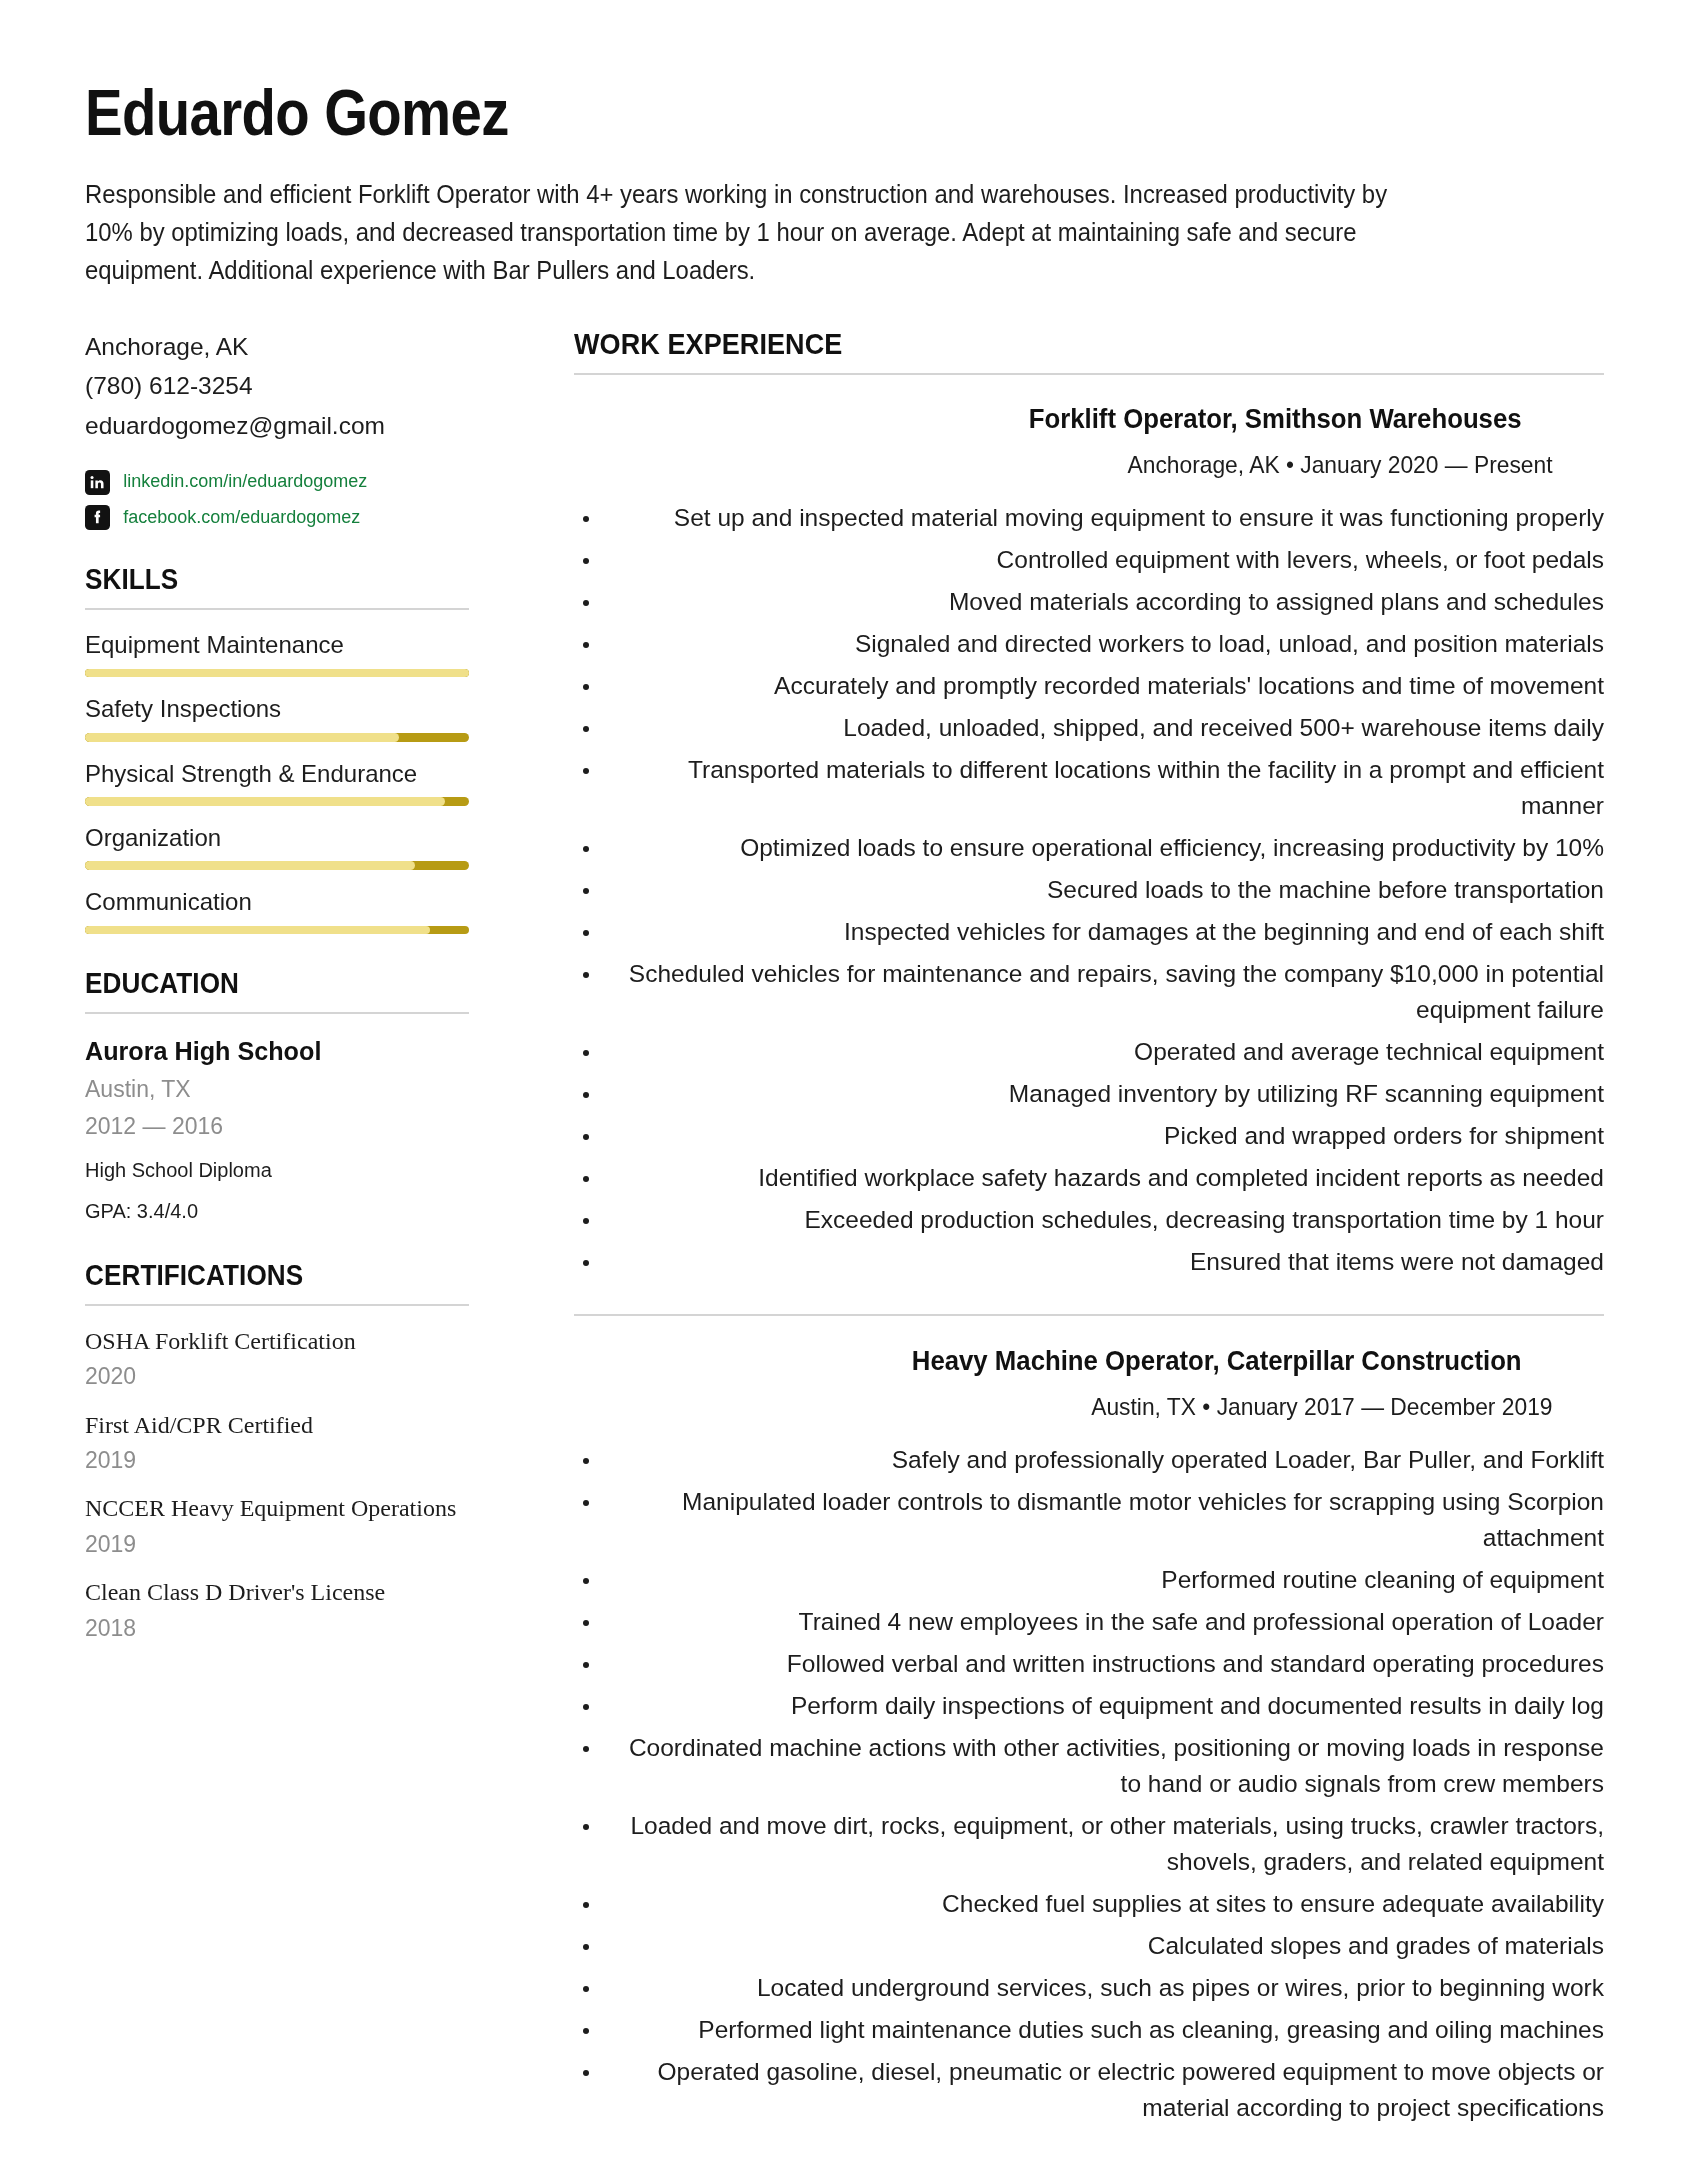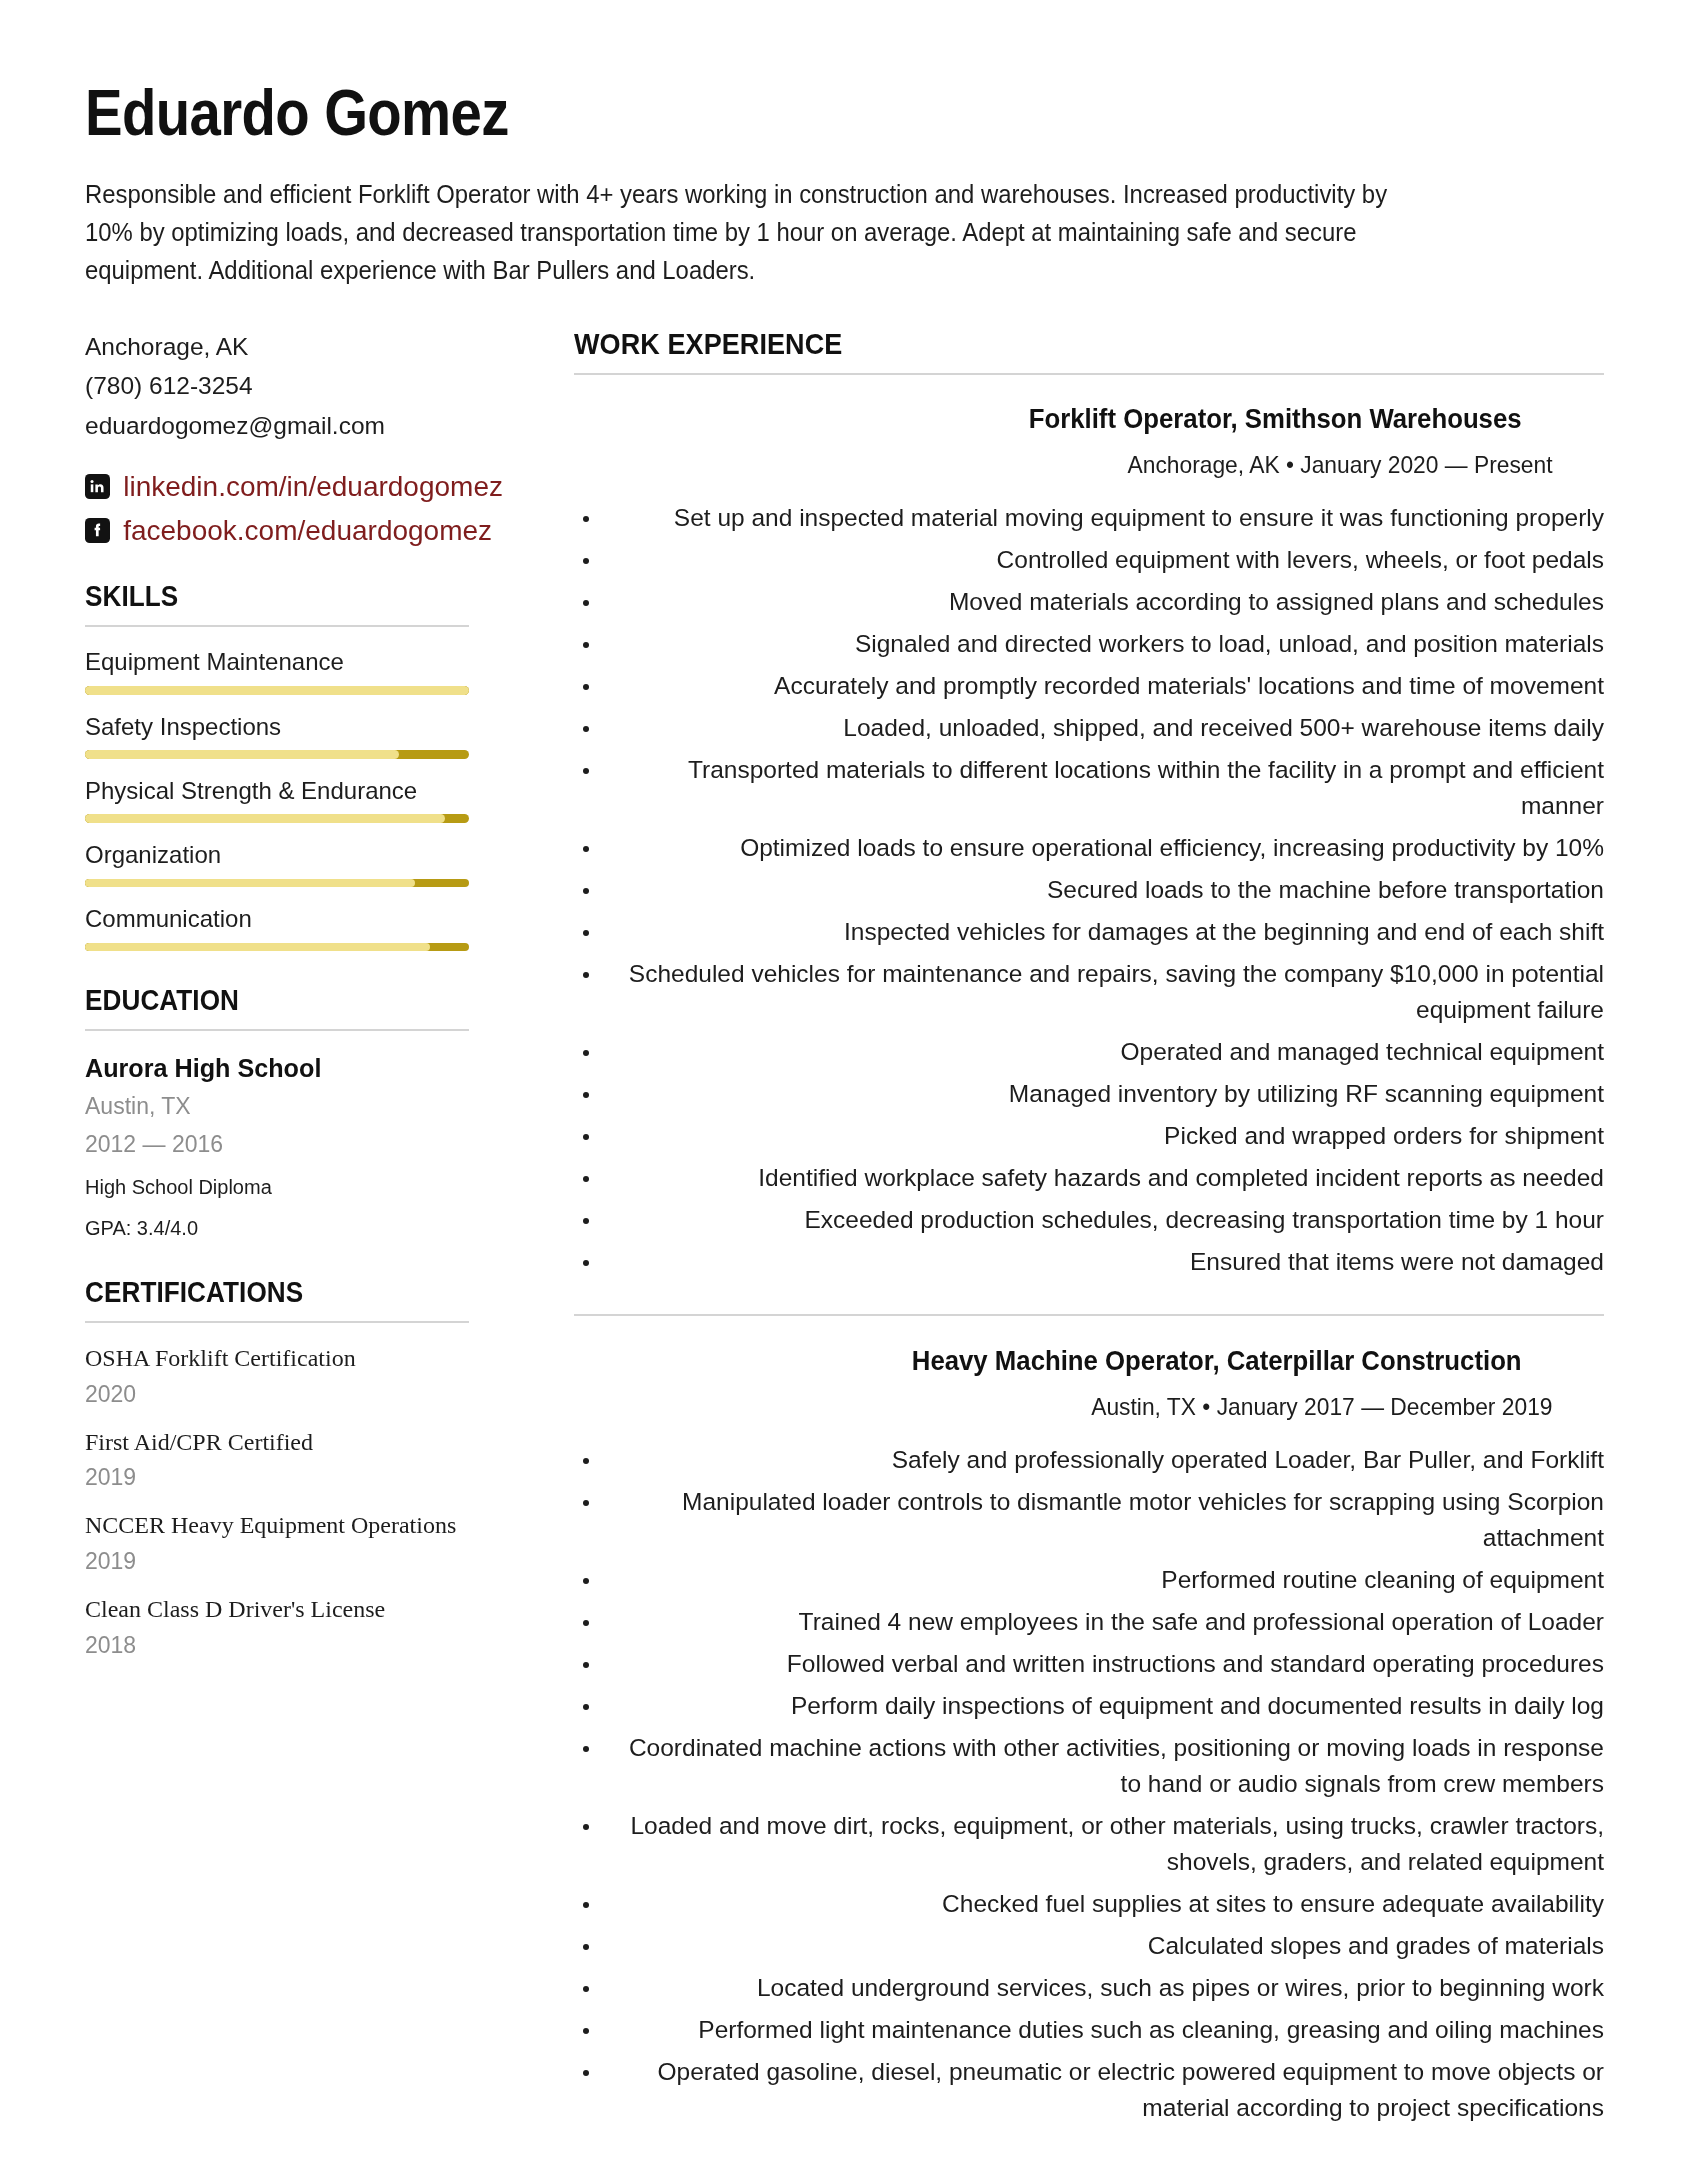--- a/index.html
+++ b/index.html
@@ -89,22 +89,22 @@
     flex: 0 0 25px;
     display: flex;
     align-items: center;
     justify-content: center;
     margin-right: 13.2px;
   }
 
   .social-icon svg { display: block; }
 
   .social-text {
-    font-size: 28px;
-    color: #7f1d1d;
+    font-size: 18px;
+    color: #15803d;
     line-height: 1.2;
   }
 
   
   .section { margin-top: 33px; }
 
   .section-title {
     font-size: 29px;
     font-weight: 700;
     letter-spacing: 0.1px;
@@ -391,21 +391,21 @@
             <li>Controlled equipment with levers, wheels, or foot pedals</li>
             <li>Moved materials according to assigned plans and schedules</li>
             <li>Signaled and directed workers to load, unload, and position materials</li>
             <li>Accurately and promptly recorded materials' locations and time of movement</li>
             <li>Loaded, unloaded, shipped, and received 500+ warehouse items daily</li>
             <li>Transported materials to different locations within the facility in a prompt and efficient manner</li>
             <li>Optimized loads to ensure operational efficiency, increasing productivity by 10%</li>
             <li>Secured loads to the machine before transportation</li>
             <li>Inspected vehicles for damages at the beginning and end of each shift</li>
             <li>Scheduled vehicles for maintenance and repairs, saving the company $10,000 in potential equipment failure</li>
-            <li>Operated and managed technical equipment</li>
+            <li>Operated and average technical equipment</li>
             <li>Managed inventory by utilizing RF scanning equipment</li>
             <li>Picked and wrapped orders for shipment</li>
             <li>Identified workplace safety hazards and completed incident reports as needed</li>
             <li>Exceeded production schedules, decreasing transportation time by 1 hour</li>
             <li>Ensured that items were not damaged</li>
           </ul>
         </div>
 
         <div class="job-rule"></div>
 

